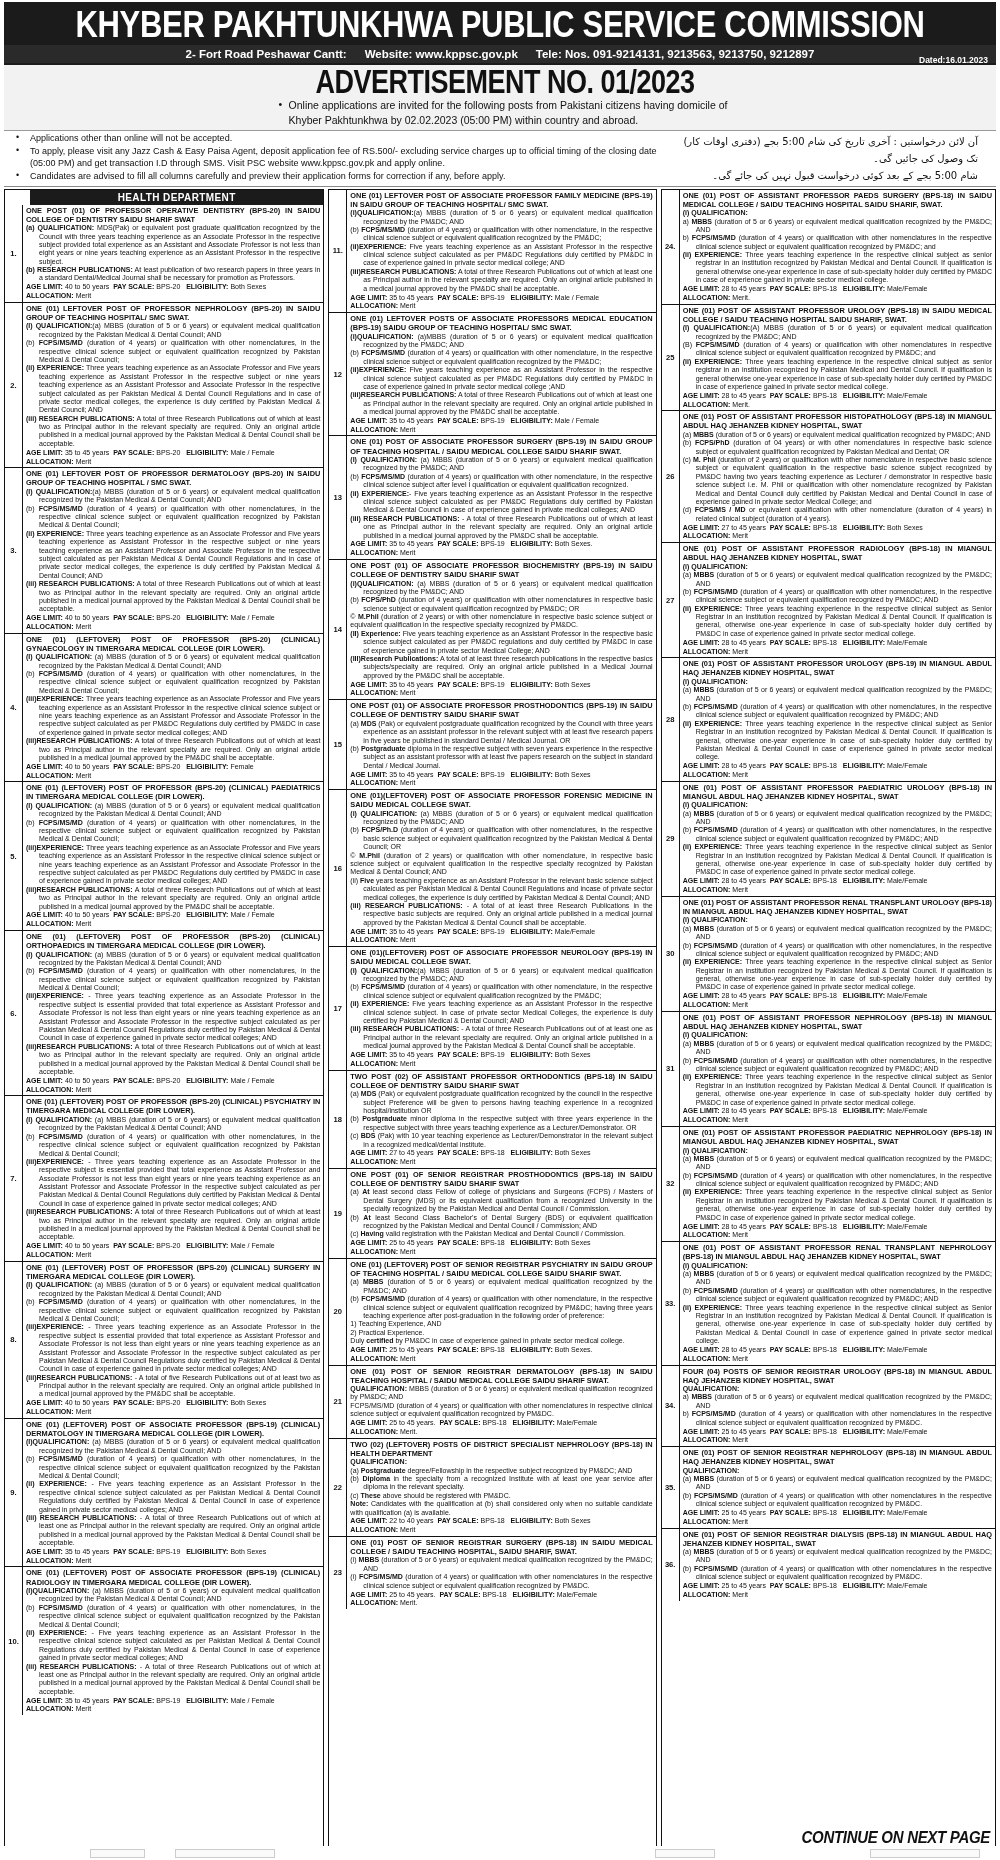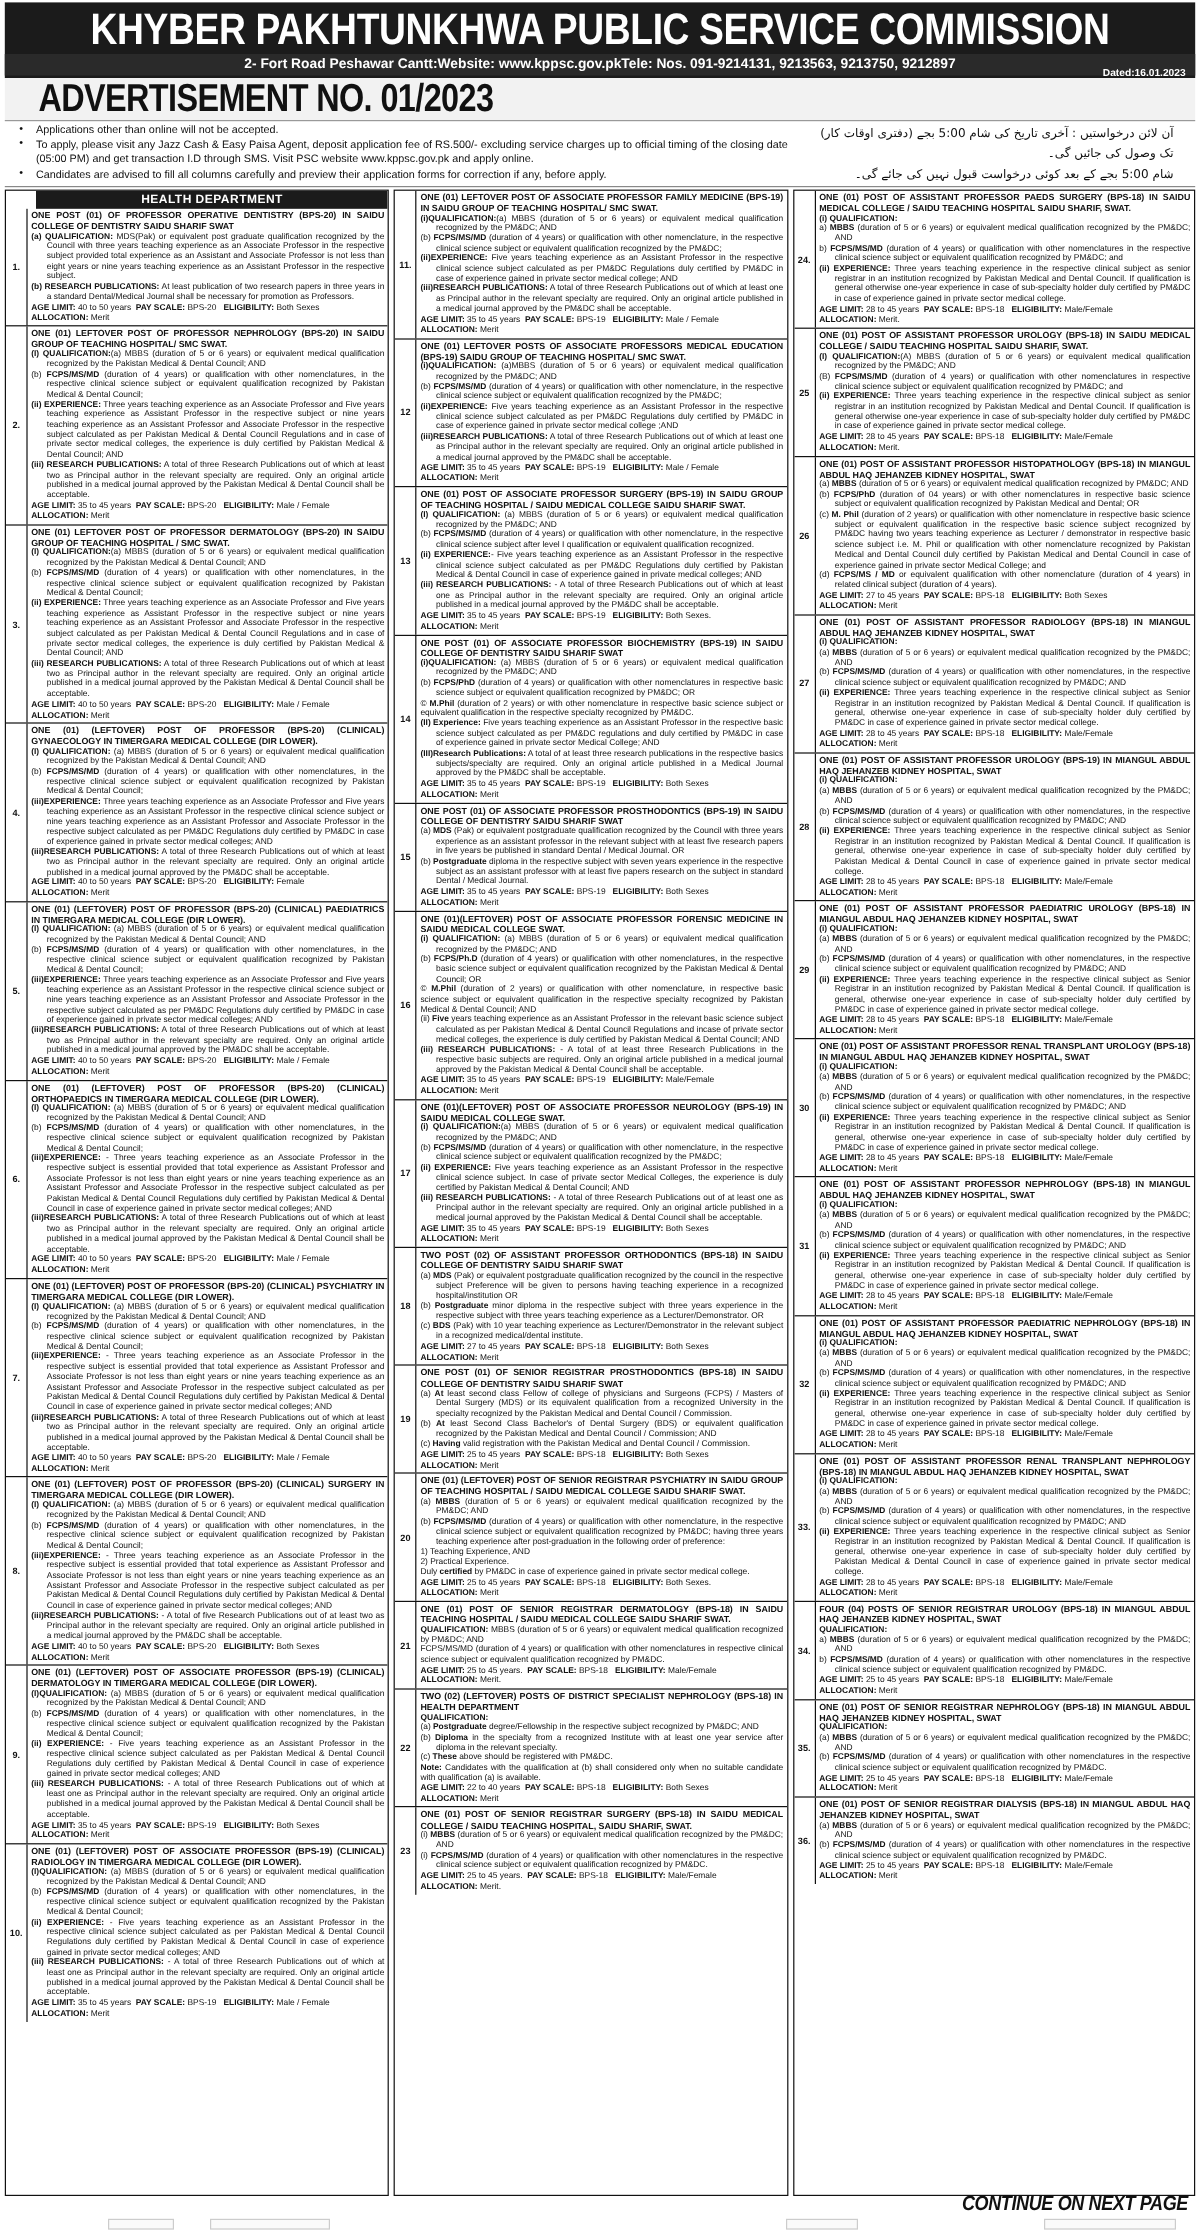--- a/index.html
+++ b/index.html
@@ -29,31 +29,32 @@
     font-family:"Liberation Sans", sans-serif;
     transform:scaleY(1.18);
     transform-origin:center;
     margin-top:4px;
     margin-bottom:4px;
   }
   .hdr-sub {
     background:#2a2a2a;
     font-size:11.5px;
     padding:3px 8px 3px 8px;
-    display:flex; justify-content:center; align-items:baseline; gap:0;
+    display:flex; justify-content:center; align-items:baseline; gap:18px;
     font-weight:600;
     white-space:nowrap;
   }
   .hdr-sub .dated { font-size:8.5px; position:absolute; right:8px; bottom:0; font-weight:600;}
 
   .adband {
     display:flex; align-items:center;
     border-bottom:1px solid #999;
     background:#f2f2f2;
     padding:2px 4px;
+    flex-direction:column;
   }
   .adno {
     font-weight:bold; font-size:27px; letter-spacing:-0.5px;
     transform:scaleY(1.2); transform-origin:left center;
     white-space:nowrap; padding-left:24px; padding-right:14px;
     color:#111;
   }
   .adtext { font-size:10.5px; line-height:1.45; padding-left:6px; }
   .adtext li { list-style:none; position:relative; padding-left:10px; }
   .adtext li:before { content:"•"; position:absolute; left:0; top:-1px; }
@@ -148,20 +149,24 @@
     <div class="hdr-sub">
       <span>2- Fort Road Peshawar Cantt:</span>
       <span>Website: www.kppsc.gov.pk</span>
       <span>Tele: Nos. 091-9214131, 9213563, 9213750, 9212897</span>
       <span class="dated">Dated:16.01.2023</span>
     </div>
   </div>
 
   <div class="adband">
     <div class="adno">ADVERTISEMENT NO. 01/2023</div>
+    <div class="adtext">
+      <li>Online applications are invited for the following posts from Pakistani citizens having domicile of</li>
+      <div style="padding-left:10px;">Khyber Pakhtunkhwa by 02.02.2023 (05:00 PM) within country and abroad.</div>
+    </div>
   </div>
 
   <div class="notes">
     <ul>
       <li>Applications other than online will not be accepted.</li>
       <li>To apply, please visit any Jazz Cash &amp; Easy Paisa Agent, deposit application fee of RS.500/- excluding service charges up to official   timing of the closing date (05:00 PM) and get transaction I.D through SMS. Visit PSC website www.kppsc.gov.pk and apply online.</li>
       <li>Candidates are advised to fill all columns carefully and preview their application forms for correction if any, before apply.</li>
     </ul>
     <div class="urdu">
       <div>آن لائن درخواستیں : آخری تاریخ کی شام 5:00 بجے (دفتری اوقات کار) تک وصول کی جائیں گی۔</div>

